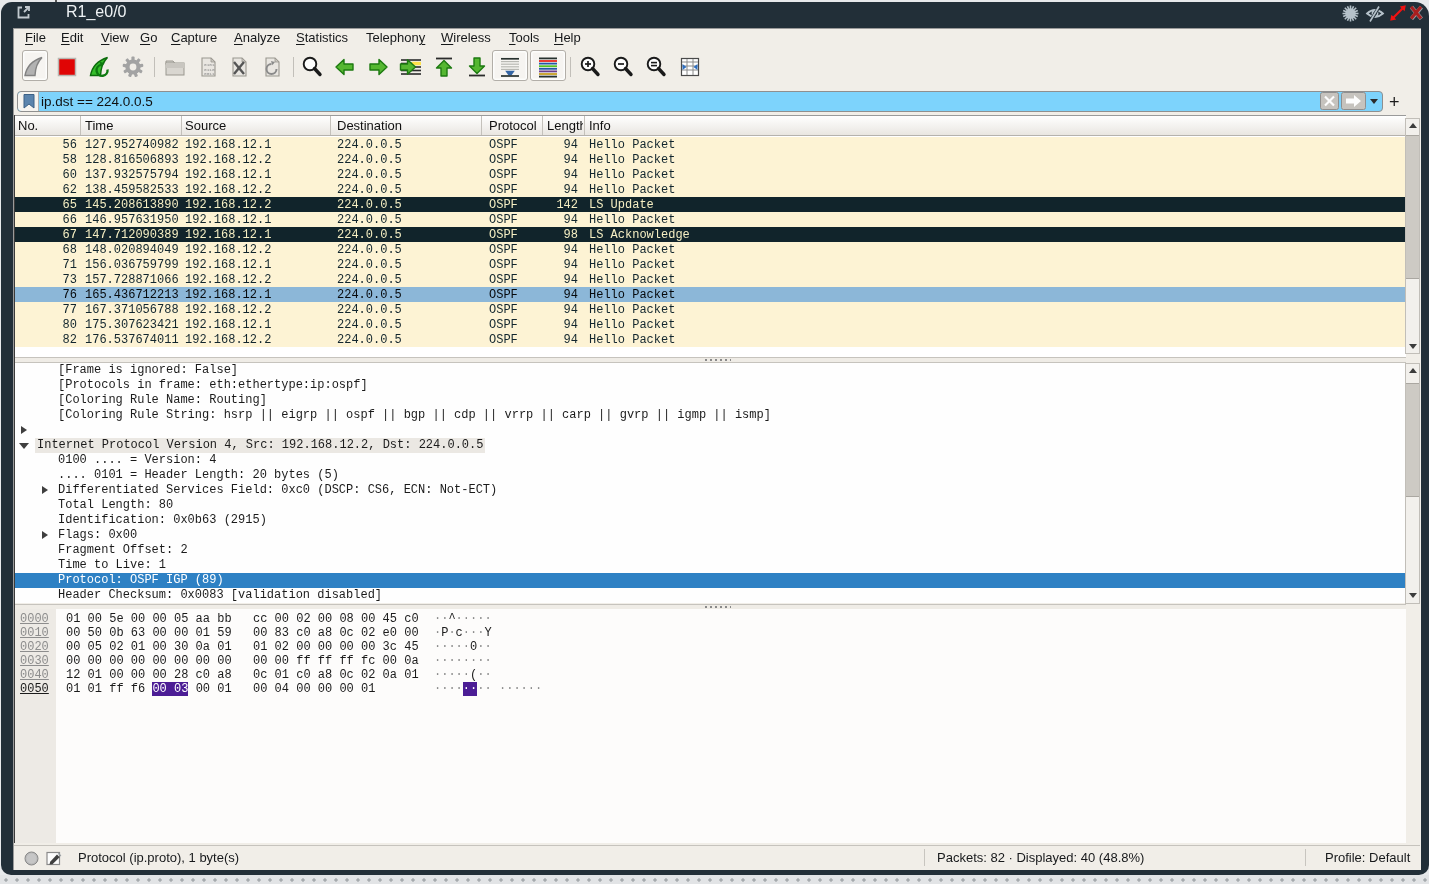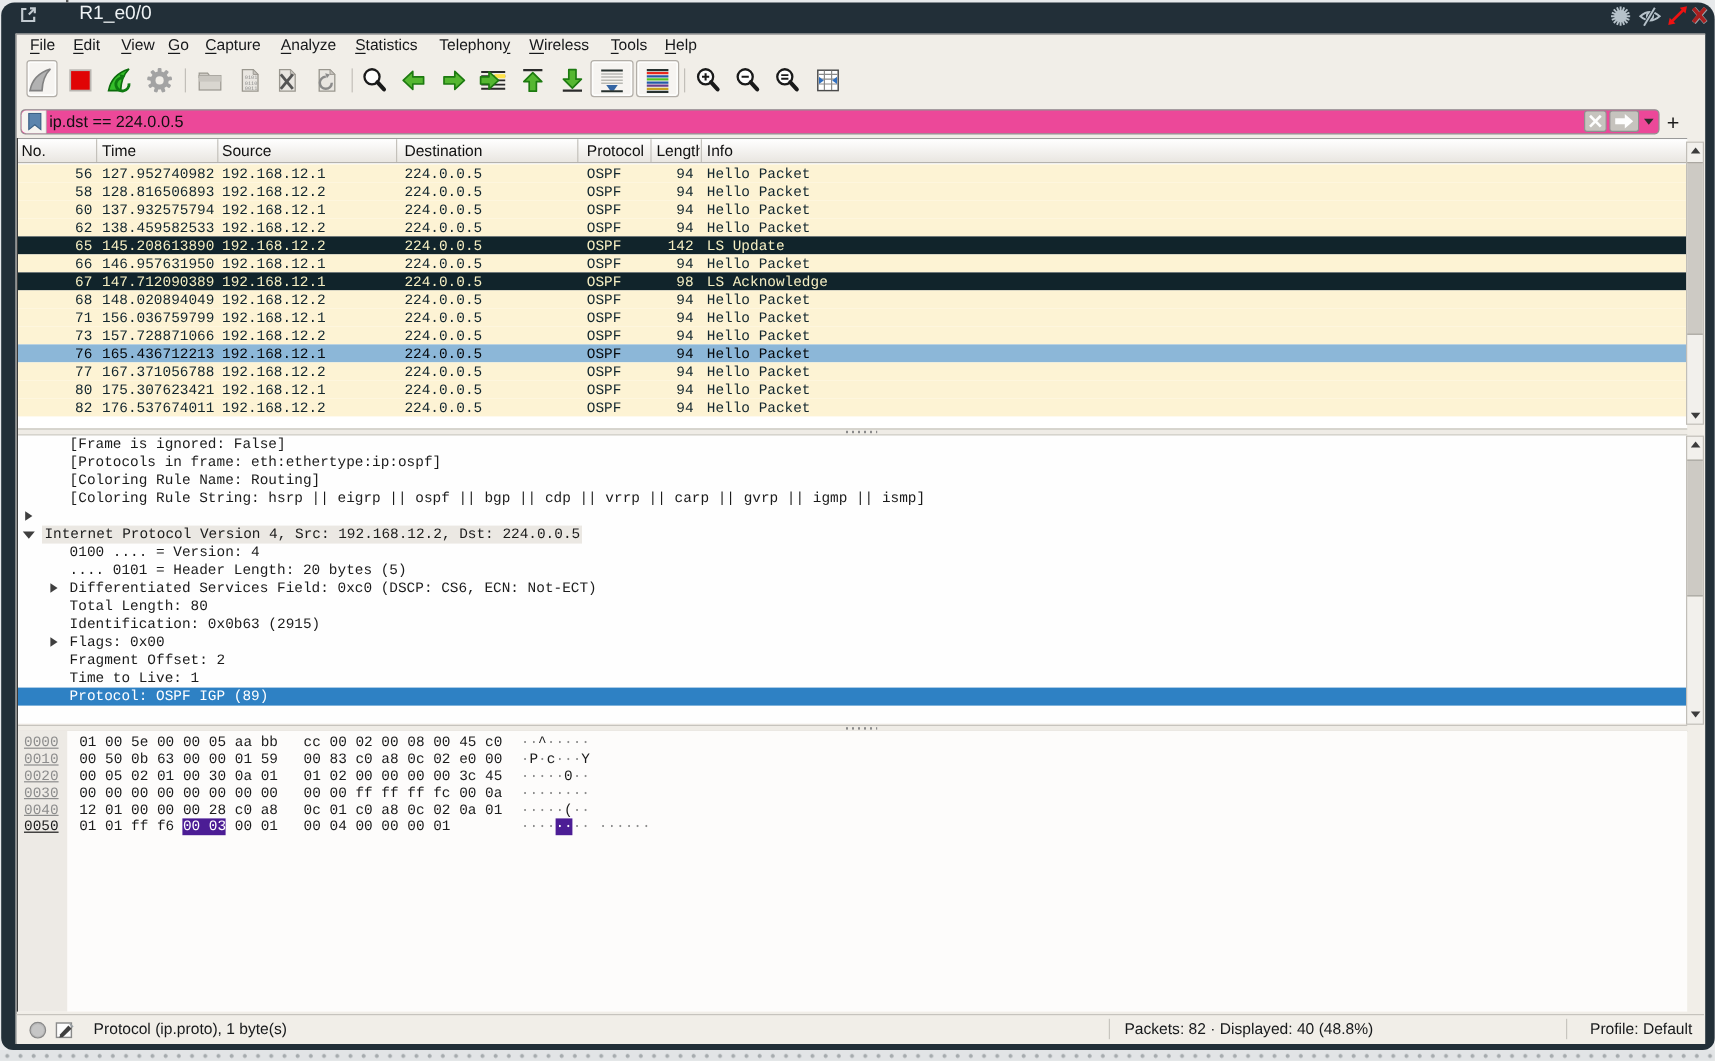--- a/index.html
+++ b/index.html
@@ -7,21 +7,21 @@
 #win{position:absolute;left:1px;top:2px;width:1428px;height:873px;
   background:#222f38;border-radius:11px 14px 10px 10px;}
 #client{position:absolute;left:13px;top:28px;width:1407px;height:841px;
   background:#f1eee8;border-left:1px solid #9a9a9a;border-top:1px solid #9a9a9a;}
 #title{position:absolute;left:66px;top:3px;color:#eef2f4;font-size:16px;}
 #menubar span{position:absolute;top:30px;font-size:13px;color:#16181a;}
 #menubar u{text-decoration:underline;text-underline-offset:2px;}
 .tbtn{position:absolute;top:50px;height:29px;border:1px solid #b2aea8;border-radius:3px;
   background:#f6f4f1;box-shadow:inset 0 0 0 1.5px #fdfdfc;}
 .tsep{position:absolute;top:57px;width:1px;height:20px;background:#c2bfb9;}
-#filter{position:absolute;left:17px;top:91px;width:1364px;height:19px;background:#ec4899;
+#filter{position:absolute;left:17px;top:91px;width:1364px;height:19px;background:#7dd3fc;
   border:1px solid #8f8f8f;border-radius:4px;}
 #fbook{position:absolute;left:0px;top:0px;width:20px;height:19px;background:#f6f4f0;
   border-right:1px solid #b0b0b0;border-radius:4px 0 0 4px;}
 #ftext{position:absolute;left:23px;top:1.5px;font-size:13.5px;color:#101010;}
 #plist{position:absolute;left:15px;top:115px;width:1391px;height:241px;background:#ffffff;border-top:1px solid #9a9a9a;}
 #phead{position:absolute;left:0;top:0px;width:1391px;height:19px;
   background:linear-gradient(#ffffff,#e9e6e1);border-bottom:1px solid #b5b2ad;}
 #phead span{position:absolute;top:2px;font-size:13px;color:#101010;white-space:nowrap;overflow:hidden;}
 #phead i{position:absolute;top:0;width:1px;height:19px;background:#c4c1bb;}
 .prow{position:absolute;left:0;width:1391px;height:15px;font-family:"Liberation Mono",monospace;
@@ -346,20 +346,21 @@
 <div class="drow" style="top:75px"><span class="dtri-d" style="left:4px"></span><span style="position:absolute;left:20px;top:0;height:15px;background:#ebe8e3;padding:0 2px;">Internet Protocol Version 4, Src: 192.168.12.2, Dst: 224.0.0.5</span></div>
 <div class="drow" style="top:90px"><span style="position:absolute;left:43px">0100 .... = Version: 4</span></div>
 <div class="drow" style="top:105px"><span style="position:absolute;left:43px">.... 0101 = Header Length: 20 bytes (5)</span></div>
 <div class="drow" style="top:120px"><span class="dtri-r" style="left:27px"></span><span style="position:absolute;left:43px">Differentiated Services Field: 0xc0 (DSCP: CS6, ECN: Not-ECT)</span></div>
 <div class="drow" style="top:135px"><span style="position:absolute;left:43px">Total Length: 80</span></div>
 <div class="drow" style="top:150px"><span style="position:absolute;left:43px">Identification: 0x0b63 (2915)</span></div>
 <div class="drow" style="top:165px"><span class="dtri-r" style="left:27px"></span><span style="position:absolute;left:43px">Flags: 0x00</span></div>
 <div class="drow" style="top:180px"><span style="position:absolute;left:43px">Fragment Offset: 2</span></div>
 <div class="drow" style="top:195px"><span style="position:absolute;left:43px">Time to Live: 1</span></div>
 <div class="drow" style="top:210px;background:#2e81c4;color:#fff"><span style="position:absolute;left:43px">Protocol: OSPF IGP (89)</span></div>
+<div class="drow" style="top:225px"><span style="position:absolute;left:43px">Header Checksum: 0x0083 [validation disabled]</span></div>
 <div class="sbar" style="left:1390px;top:0px;width:13px;height:239px">
 <div class="sbtn" style="top:0">
           <div class="tri-u"></div>
         </div>
 <div class="sth" style="top:19px;height:112px"></div>
 <div class="sbtn" style="top:224px">
           <div class="tri-d"></div>
         </div>
       </div>
 </div>

